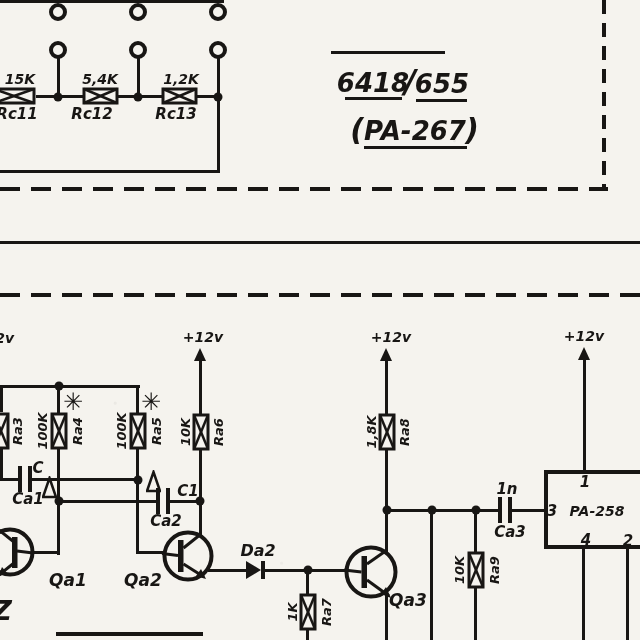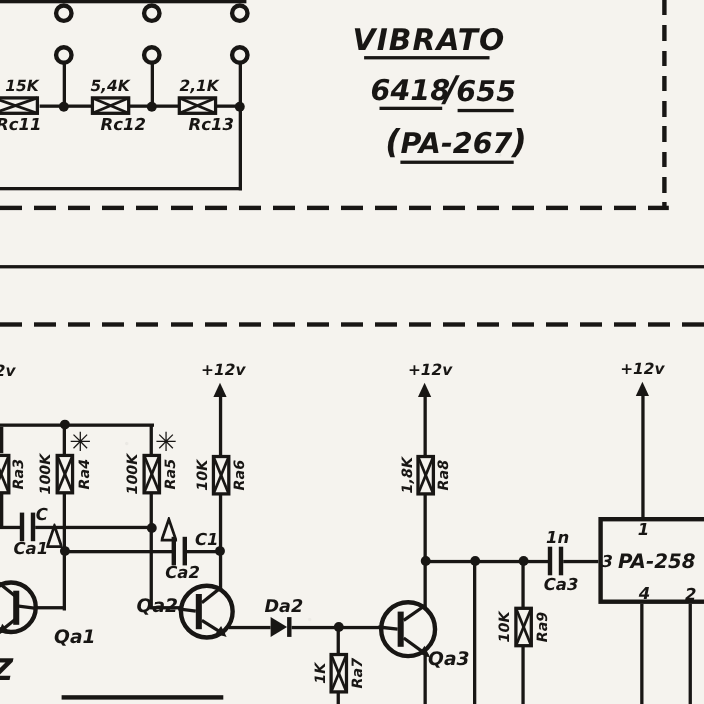--- a/index.html
+++ b/index.html
@@ -22,21 +22,21 @@
   .dot{position:absolute;width:9px;height:9px;background:var(--ink);border-radius:50%;transform:translate(-50%,-50%);}
   .term{position:absolute;width:18px;height:18px;box-sizing:border-box;border:4px solid var(--ink);border-radius:50%;background:var(--paper);transform:translate(-50%,-50%);}
   .lbl{position:absolute;transform:translate(-50%,-50%);font-style:italic;font-weight:700;font-size:14px;color:var(--ink);white-space:nowrap;line-height:1;}
   .vlbl{position:absolute;transform:translate(-50%,-50%) rotate(-90deg);font-style:italic;font-weight:700;font-size:13px;color:var(--ink);white-space:nowrap;line-height:1;}
   .plate{position:absolute;width:4px;height:26px;background:var(--ink);}
   .ah{position:absolute;width:0;height:0;border-left:6px solid transparent;border-right:6px solid transparent;border-bottom:13px solid var(--ink);transform:translate(-50%,0);}
   svg.sym{position:absolute;}
   svg.sym .st{stroke:var(--ink);fill:none;}
   svg.sym .fl{fill:var(--ink);stroke:none;}
   svg.sym rect.body{fill:var(--paper);stroke:var(--ink);stroke-width:3;}
-  .s15{font-size:15px;} .s16{font-size:16px;} .s17{font-size:17px;} .s18{font-size:18px;}
+  .s15{font-size:15px;} .s16{font-size:16px;} .s17{font-size:17px;} .s18{font-size:14px;}
   .s24{font-size:24px;} .s26{font-size:26px;} .s27{font-size:27px;} .s30{font-size:30px;} .s32{font-size:32px;}
   .ls1{letter-spacing:1px;}
 </style>
 </head>
 <body>
 
 <div id="canvas">
 
   <div class="w" style="left:0;top:11;width:224px;height:3px"></div>
   <div class="term" style="left:58px;top:12px"></div>
@@ -72,25 +72,24 @@
   <div class="dot" style="left:58px;top:97px"></div>
   <div class="dot" style="left:138px;top:97px"></div>
   <div class="dot" style="left:218px;top:97px"></div>
 
   <div class="w" style="left:217px;top:95px;width:3px;height:78px"></div>
   <div class="w" style="left:0;top:170px;width:220px;height:3px"></div>
 
   <div class="lbl" style="left:20px;top:79px">15K</div>
   <div class="lbl s15" style="left:17px;top:114px">Rc11</div>
   <div class="lbl" style="left:100px;top:79px">5,4K</div>
-  <div class="lbl s15" style="left:112px;top:114px">Rc12</div>
-  <div class="lbl" style="left:181px;top:79px">2,1K</div>
-  <div class="lbl s15" style="left:192px;top:114px">Rc13</div>
-
-  <div class="lbl s27 ls1" style="left:390px;top:37px">VIBRATO</div>
+  <div class="lbl s15" style="left:92px;top:114px">Rc12</div>
+  <div class="lbl" style="left:181px;top:79px">1,2K</div>
+  <div class="lbl s15" style="left:176px;top:114px">Rc13</div>
+
   <div class="w" style="left:331px;top:51px;width:114px;height:3px"></div>
   <div class="lbl s26" style="left:373px;top:83px">6418</div>
   <div class="lbl s32" style="left:410px;top:81px">/</div>
   <div class="lbl s26" style="left:442px;top:84px">655</div>
   <div class="w" style="left:345px;top:97px;width:57px;height:3px"></div>
   <div class="w" style="left:416px;top:99px;width:51px;height:3px"></div>
   <div class="lbl s30" style="left:357px;top:130px">(</div>
   <div class="lbl s26" style="left:415px;top:131px">PA-267</div>
   <div class="lbl s30" style="left:472px;top:130px">)</div>
   <div class="w" style="left:364px;top:146px;width:103px;height:3px"></div>
@@ -201,21 +200,21 @@
 
   <div class="w" style="left:138px;top:551px;width:28px;height:3px"></div>
   <svg class="sym" style="left:160px;top:528px" width="56" height="56" viewBox="0 0 56 56">
     <circle class="st" cx="28" cy="28" r="23.5" stroke-width="4"></circle>
     <rect class="fl" x="18" y="12" width="5.5" height="32"></rect>
     <line class="st" x1="2" y1="25.5" x2="18" y2="27.5" stroke-width="3"></line>
     <line class="st" x1="23.5" y1="20" x2="41" y2="6" stroke-width="3"></line>
     <line class="st" x1="23.5" y1="36" x2="44" y2="49" stroke-width="3"></line>
     <polygon class="fl" points="46,51 36,48 41,41"></polygon>
   </svg>
-  <div class="lbl s17" style="left:143px;top:552px">Qa2</div>
+  <div class="lbl s17" style="left:143px;top:580px">Qa2</div>
 
   <div class="w" style="left:208px;top:569px;width:38px;height:3px"></div>
   <svg class="sym" style="left:244px;top:559px" width="24" height="22" viewBox="0 0 24 22">
     <polygon class="fl" points="2,2 2,20 17,11"></polygon>
     <rect class="fl" x="17" y="2" width="4" height="18"></rect>
   </svg>
   <div class="lbl s16" style="left:258px;top:551px">Da2</div>
   <div class="w" style="left:265px;top:569px;width:84px;height:3px"></div>
   <div class="dot" style="left:308px;top:570px"></div>
 

